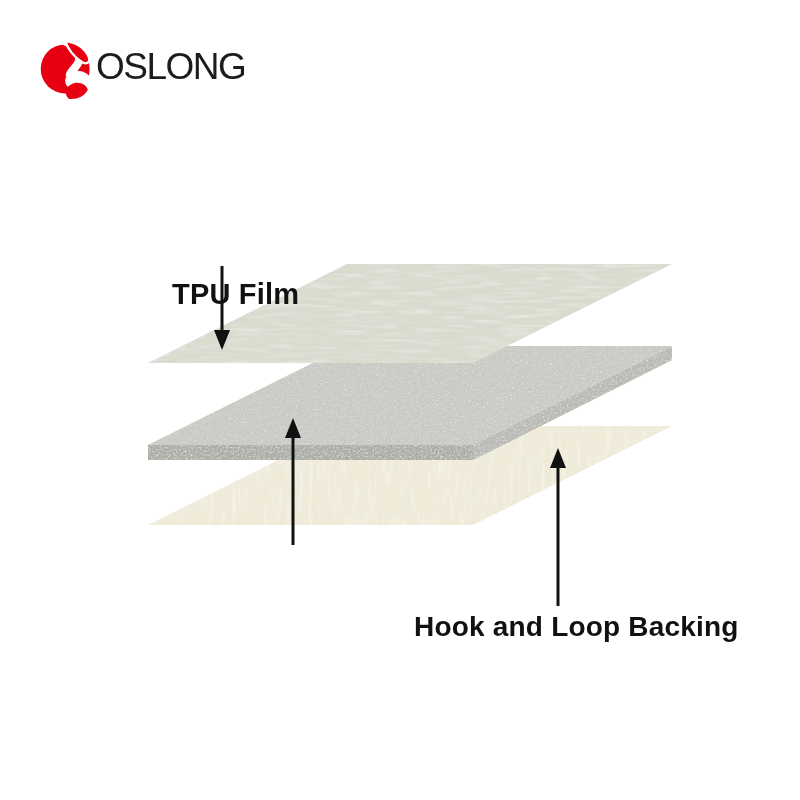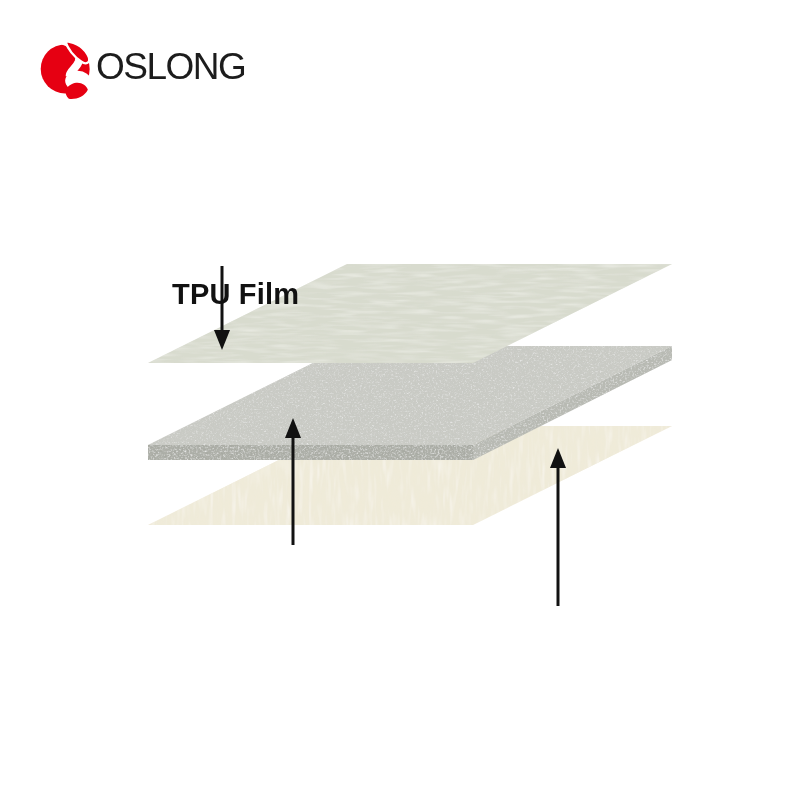--- a/index.html
+++ b/index.html
@@ -85,20 +85,21 @@
       <line x1="222" y1="266" x2="222" y2="333"></line>
       <polygon points="222,350 214,330 230,330" stroke="none"></polygon>
       <line x1="293" y1="545" x2="293" y2="436"></line>
       <polygon points="293,418 285,438 301,438" stroke="none"></polygon>
       <line x1="558" y1="606" x2="558" y2="466"></line>
       <polygon points="558,448 550,468 566,468" stroke="none"></polygon>
     </g>
   </svg>
 
   <div class="callout tpu">TPU Film</div>
+  <div class="callout backing">Hook and Loop Backing</div>
 
   <div class="logo">
     <svg class="logo-icon" viewBox="0 0 64 70">
       <circle cx="30" cy="36" r="27" fill="#e60012"></circle>
       <path d="M28,5 C41,10 48,19 45,28 C42,36 35,38 35,44" fill="none" stroke="#ffffff" stroke-width="9"></path>
       <ellipse cx="44" cy="49" rx="14" ry="11" fill="#ffffff"></ellipse>
       <path d="M30,5 C42,7 52,13 56,23 C58,29 53,32 48,28 C39,22 33,14 30,5 Z" fill="#e60012" stroke="#ffffff" stroke-width="2.5"></path>
       <path d="M34,69 C28,63 30,56 37,53 C45,49 53,53 55,59 C51,67 42,70 34,69 Z" fill="#e60012"></path>
     </svg>
     <span class="logo-text">OSLONG</span>

